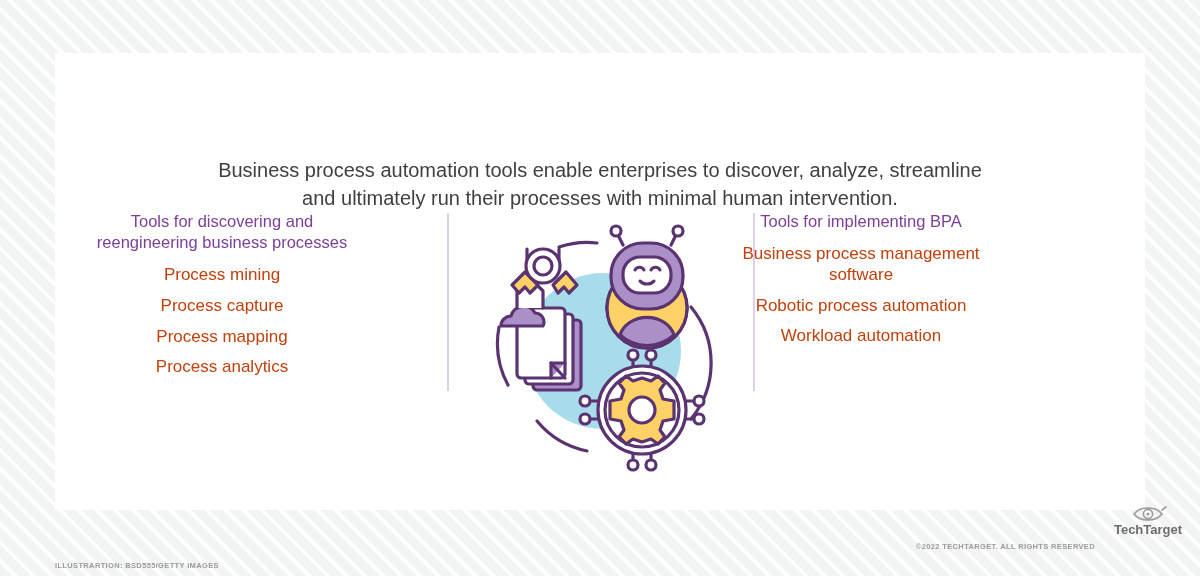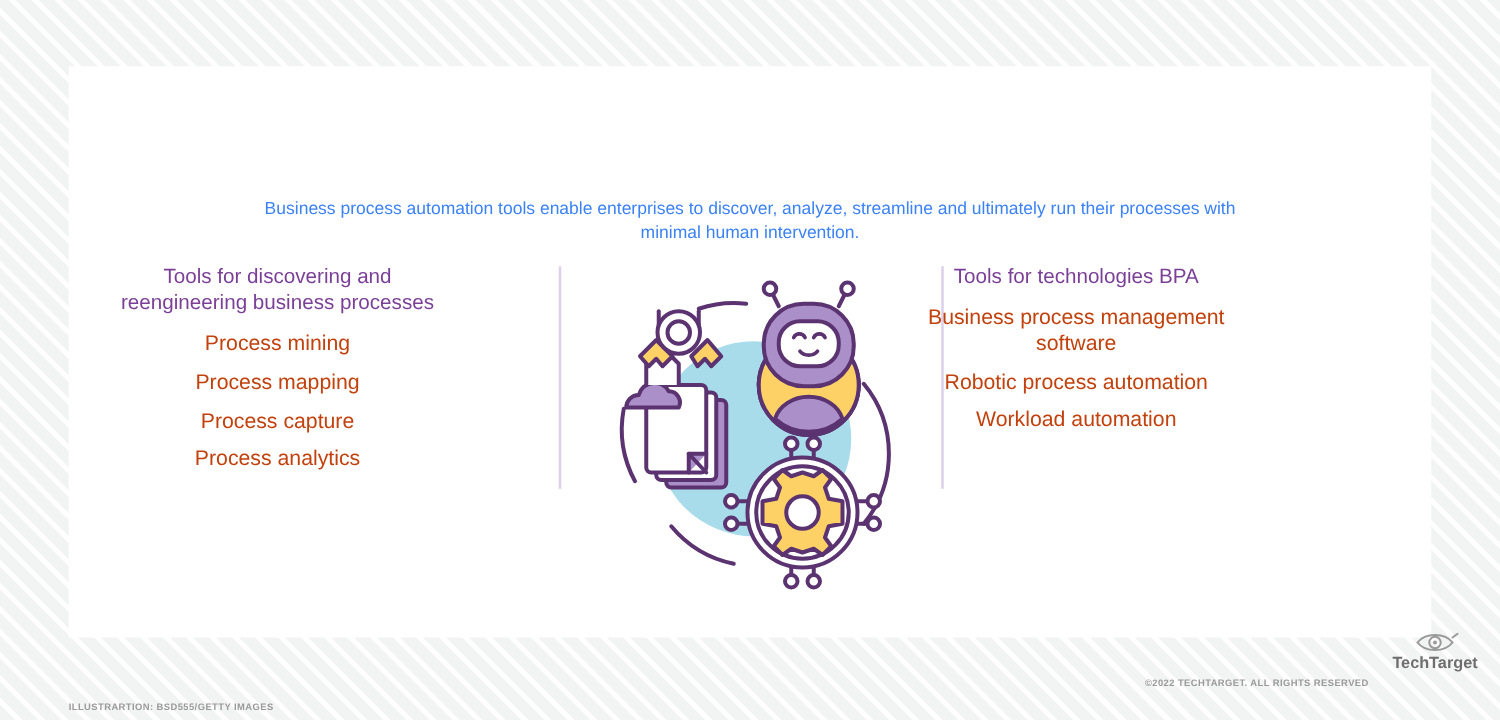--- a/index.html
+++ b/index.html
@@ -49,22 +49,22 @@
     color: #4b4b4b;
     letter-spacing: -0.8px;
     line-height: 1.06;
   }
   .subhead {
     position: absolute;
     left: 145px;
     top: 104px;
     width: 800px;
     text-align: center;
-    font-size: 14px;
-    color: #3b82f6;
+    font-size: 20px;
+    color: #404040;
     line-height: 1.38;
   }
 
   
   .col {
     position: absolute;
     top: 158px;
     width: 268px;
     text-align: center;
   }
@@ -143,27 +143,27 @@
 
 
     <div class="subhead">Business process automation tools enable enterprises to discover, analyze, streamline and ultimately run their processes with minimal human intervention.</div>
 
     <div class="divider divider-left"></div>
     <div class="divider divider-right"></div>
 
     <div class="col col-left">
       <div class="col-title">Tools for discovering and reengineering business processes</div>
       <div class="col-item">Process mining</div>
+      <div class="col-item">Process capture</div>
       <div class="col-item">Process mapping</div>
-      <div class="col-item">Process capture</div>
       <div class="col-item">Process analytics</div>
     </div>
 
     <div class="col col-right">
-      <div class="col-title">Tools for technologies BPA</div>
+      <div class="col-title">Tools for implementing BPA</div>
       <div class="col-item">Business process management software</div>
       <div class="col-item">Robotic process automation</div>
       <div class="col-item">Workload automation</div>
     </div>
 
     <div class="illus">
       <svg viewBox="0 0 290 260" width="290" height="260" xmlns="http://www.w3.org/2000/svg">
         <g fill="none" stroke="#5a3370" stroke-width="3.2" stroke-linecap="round" stroke-linejoin="round">
 
           <circle cx="148" cy="128" r="78" fill="#a8dcea" stroke="none"></circle>

